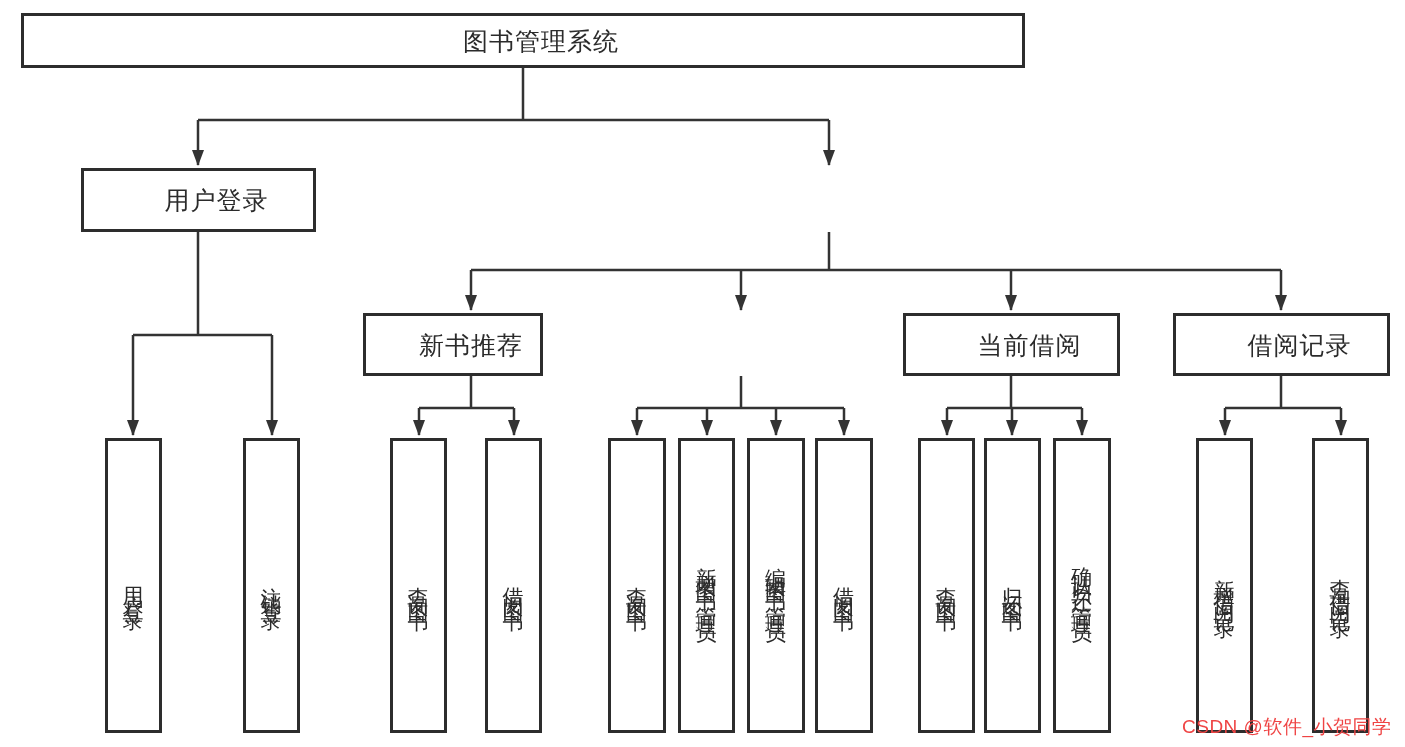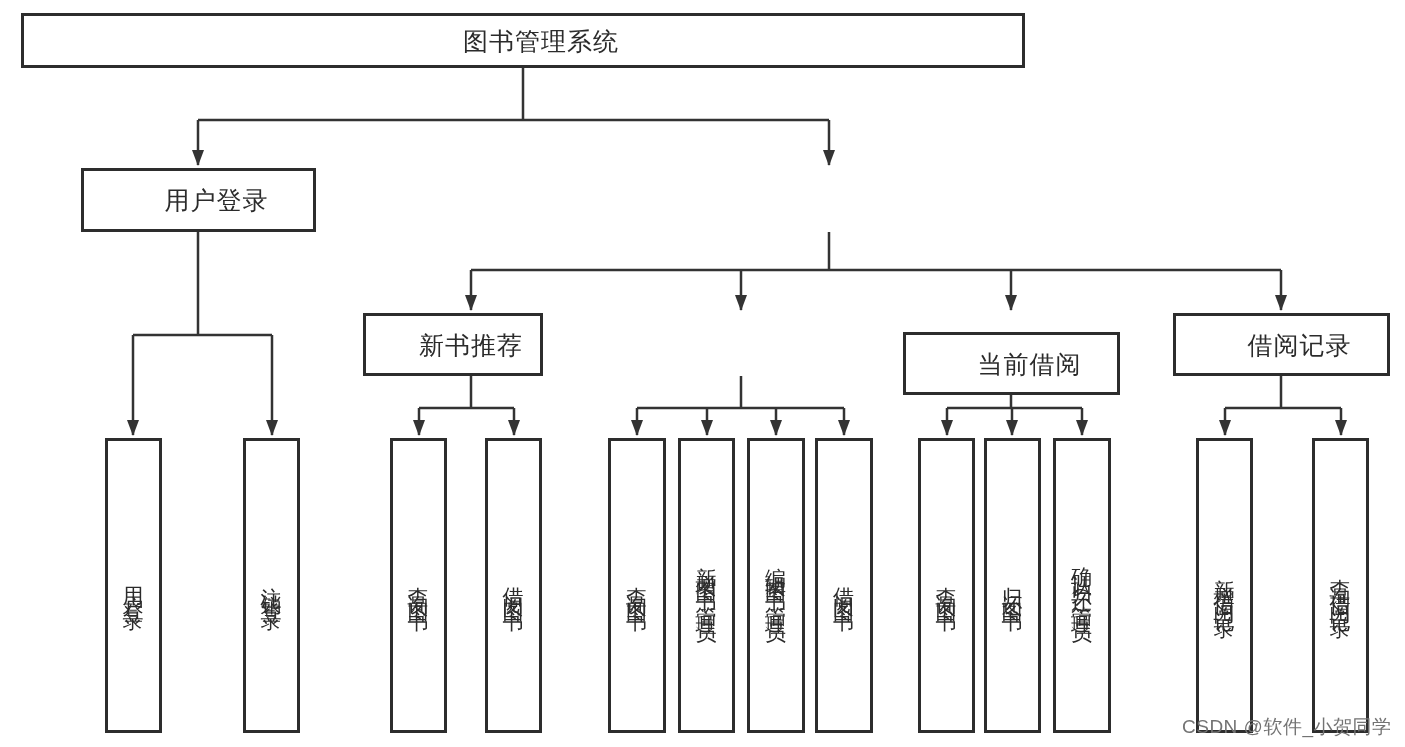--- a/index.html
+++ b/index.html
@@ -36,21 +36,21 @@
     font-size: 21px;
     letter-spacing: 8px;
     line-height: 1;
   }
   
   .n-root           { left: 21px;   top: 13px;  width: 1004px; height: 55px; }
   .n-user-login     { left: 81px;   top: 168px; width: 235px;  height: 64px; }
   .n-book-mgmt      { left: 712px;  top: 168px; width: 234px;  height: 64px; }
   .n-new-book       { left: 363px;  top: 313px; width: 180px;  height: 63px; }
   .n-book-borrow    { left: 633px;  top: 313px; width: 217px;  height: 63px; }
-  .n-current-borrow { left: 903px;  top: 313px; width: 217px;  height: 63px; margin-top: 19px; }
+  .n-current-borrow { left: 903px;  top: 313px; width: 217px;  height: 63px; }
   .n-borrow-records { left: 1173px; top: 313px; width: 217px;  height: 63px; }
   .leaf { top: 438px; height: 295px; width: 57px; }
   .n-leaf-login        { left: 105px; }
   .n-leaf-logout       { left: 243px; }
   .n-leaf-nb-query     { left: 390px; }
   .n-leaf-nb-borrow    { left: 485px; }
   .n-leaf-bb-query     { left: 608px; width: 58px; }
   .n-leaf-bb-add       { left: 678px; }
   .n-leaf-bb-edit      { left: 747px; width: 58px; }
   .n-leaf-bb-borrow    { left: 815px; width: 58px; }
@@ -58,21 +58,21 @@
   .n-leaf-cb-return    { left: 984px; }
   .n-leaf-cb-confirm   { left: 1053px; width: 58px; }
   .n-leaf-br-add       { left: 1196px; }
   .n-leaf-br-query     { left: 1312px; }
   .watermark {
     position: absolute;
     left: 1182px;
     top: 714px;
     font-size: 19px;
     letter-spacing: 0.5px;
-    color: #737373;
+    color: #ef4444;
     white-space: nowrap;
     z-index: 5;
   }
 </style>
 </head>
 <body>
 
 <div class="canvas">
 
   <svg class="connectors" viewBox="0 0 1405 747" xmlns="http://www.w3.org/2000/svg" aria-hidden="true">

